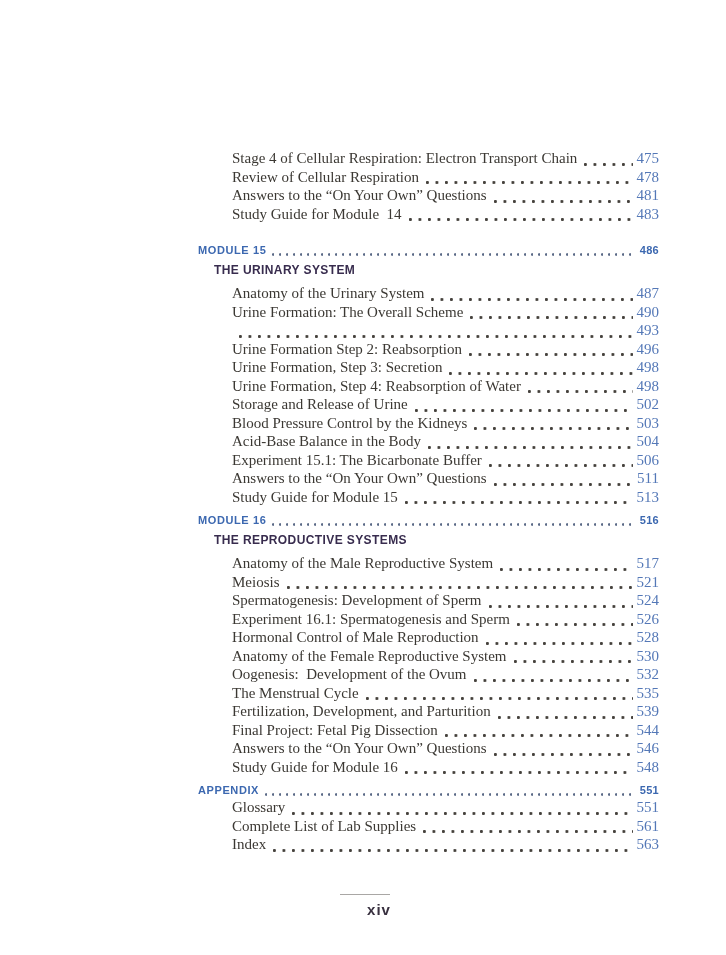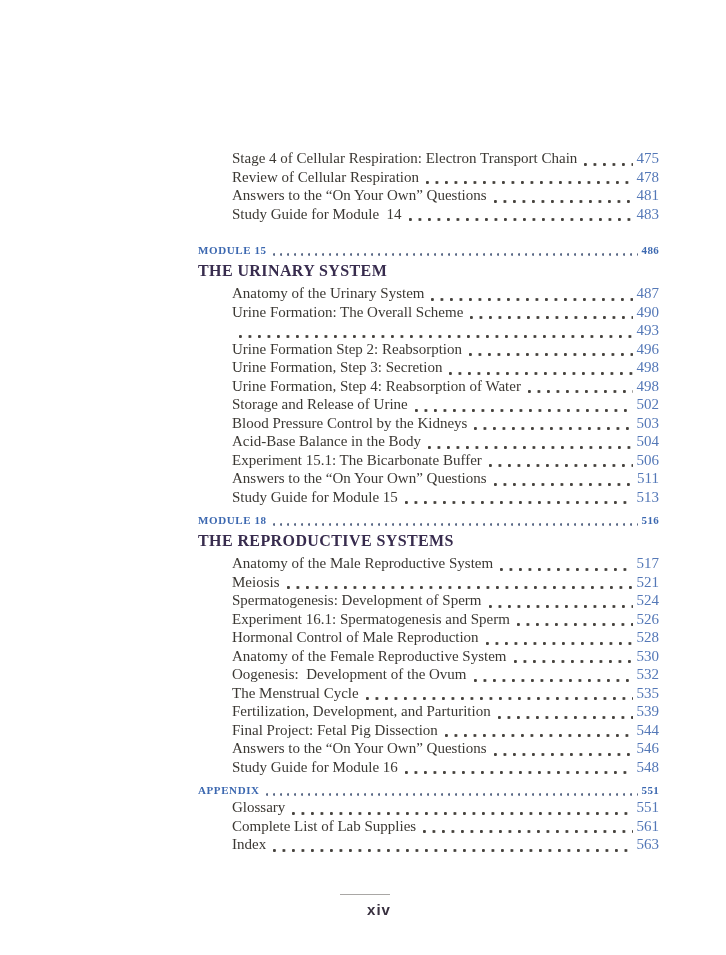--- a/index.html
+++ b/index.html
@@ -17,30 +17,30 @@
     width: 461px;
   }
 
   .toc-section { margin-top: 7px; }
   .toc-section:first-child { margin-top: 12px; text-align: center; }
   .toc-section:nth-child(2) { margin-top: 20px; }
 
   .module-row {
     display: flex; align-items: baseline;
     height: 14px;
-    font-family: Liberation Serif, serif;
+    font-family: Liberation Sans, sans-serif;
     font-weight: bold; font-size: 11px; letter-spacing: .6px;
     color: var(--module-header, #3c68b0);
   }
   .module-page { font-size: 11px; letter-spacing: .3px; }
 
   .section-title {
-    margin: 3px 0 5px 0;
-    font-family: Liberation Serif, serif;
-    font-weight: bold; font-size: 16px; line-height: 19px;
+    margin: 3px 0 5px 16px;
+    font-family: Liberation Sans, sans-serif;
+    font-weight: bold; font-size: 12px; line-height: 19px;
     letter-spacing: .4px;
     color: var(--section-title, #382c4e);
   }
 
   .entries { margin-top: 1px; }
 
   .entry-row {
     display: flex; align-items: baseline;
     height: 18.5px;
     padding-left: 34px;
@@ -171,21 +171,21 @@
         </div>
         <div class="entry-row">
           <span class="entry-label">Study Guide for Module 15</span>
           <span class="leader leader-entry"></span>
           <span class="entry-page">513</span>
         </div>
       </div>
     </section>
     <section class="toc-section">
       <div class="module-row">
-        <span class="module-label">MODULE 18</span>
+        <span class="module-label">MODULE 16</span>
         <span class="leader leader-module"></span>
         <span class="module-page">516</span>
       </div>
       <h2 class="section-title">THE REPRODUCTIVE SYSTEMS</h2>
       <div class="entries">
         <div class="entry-row">
           <span class="entry-label">Anatomy of the Male Reproductive System</span>
           <span class="leader leader-entry"></span>
           <span class="entry-page">517</span>
         </div>

